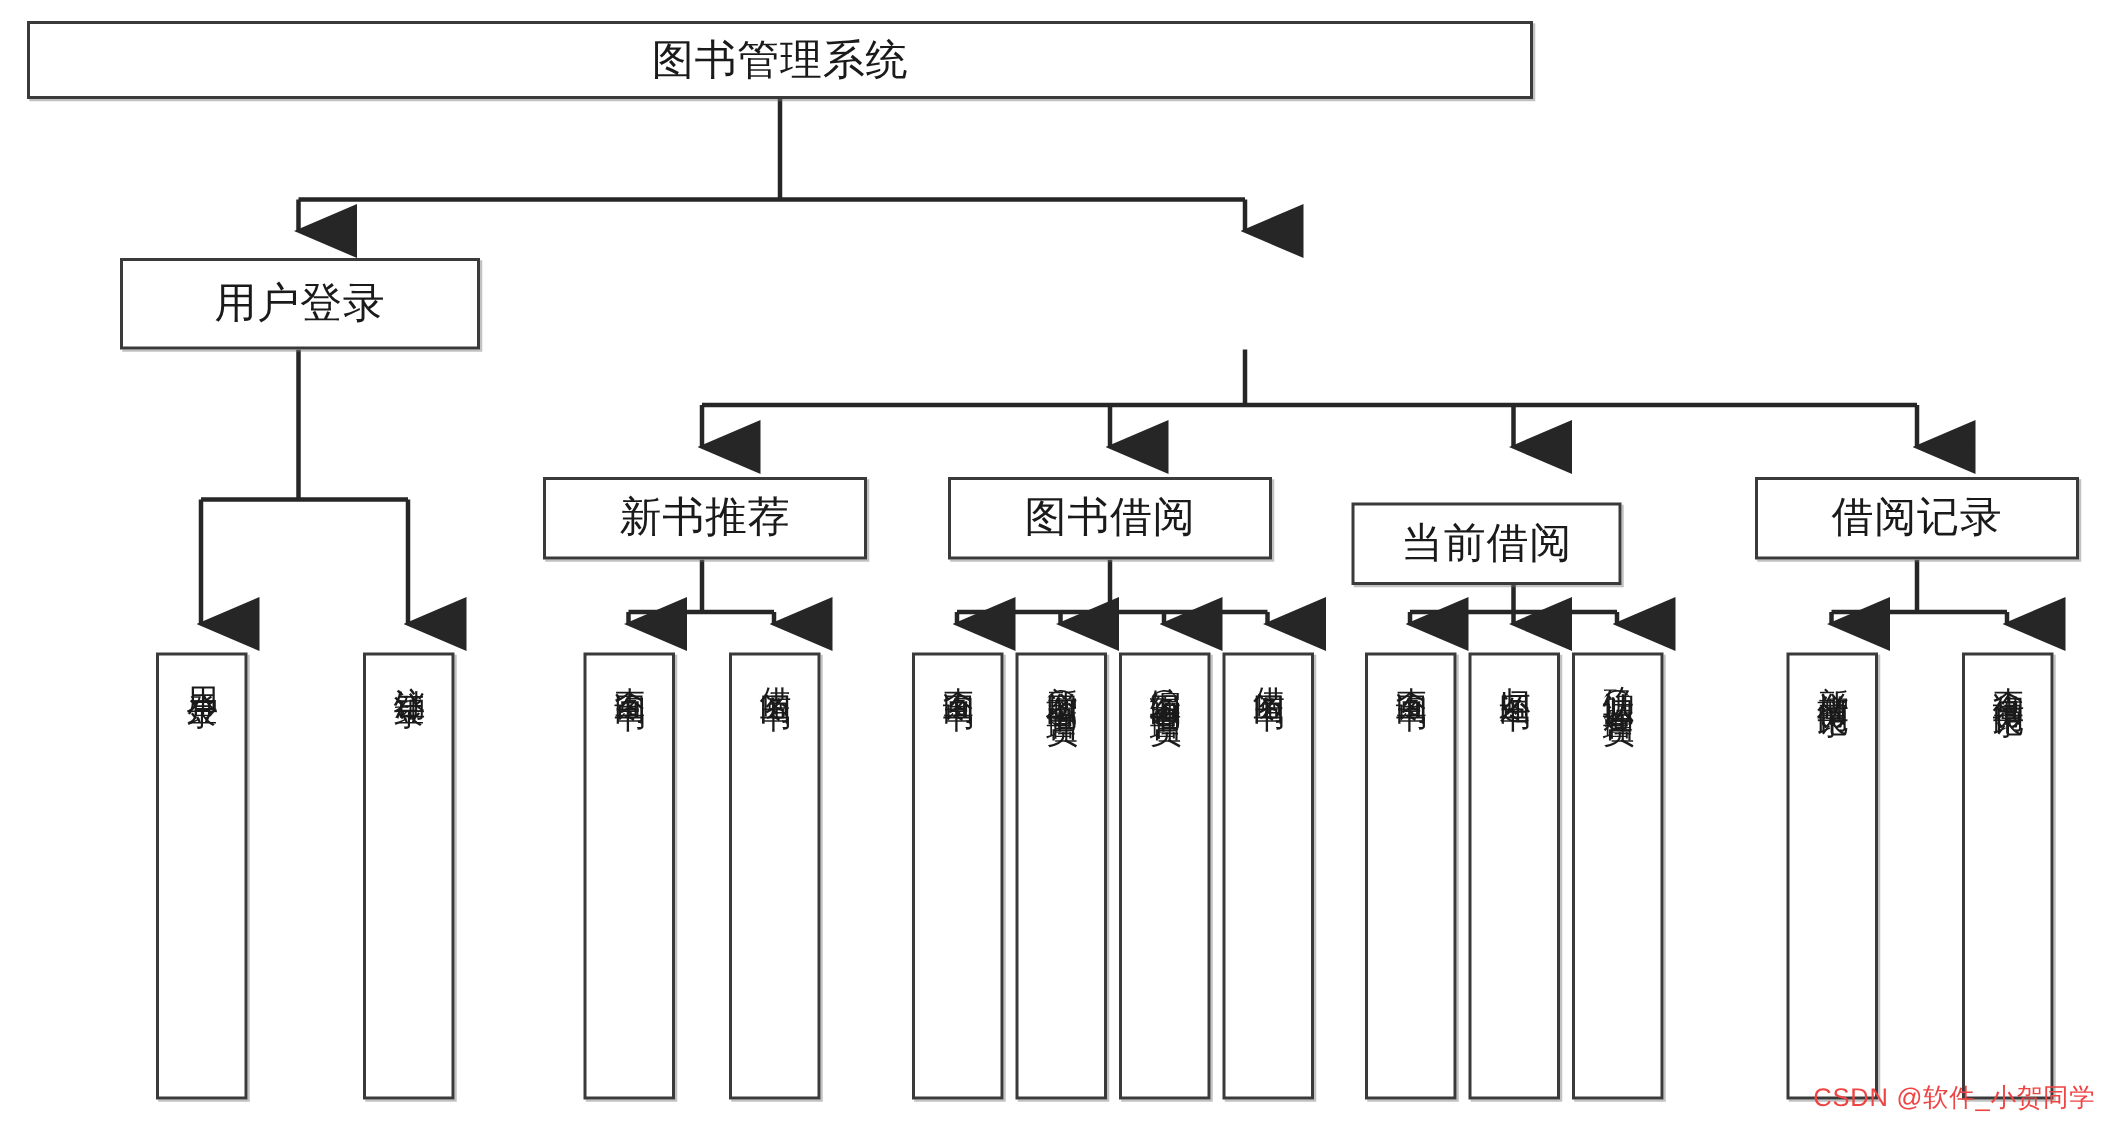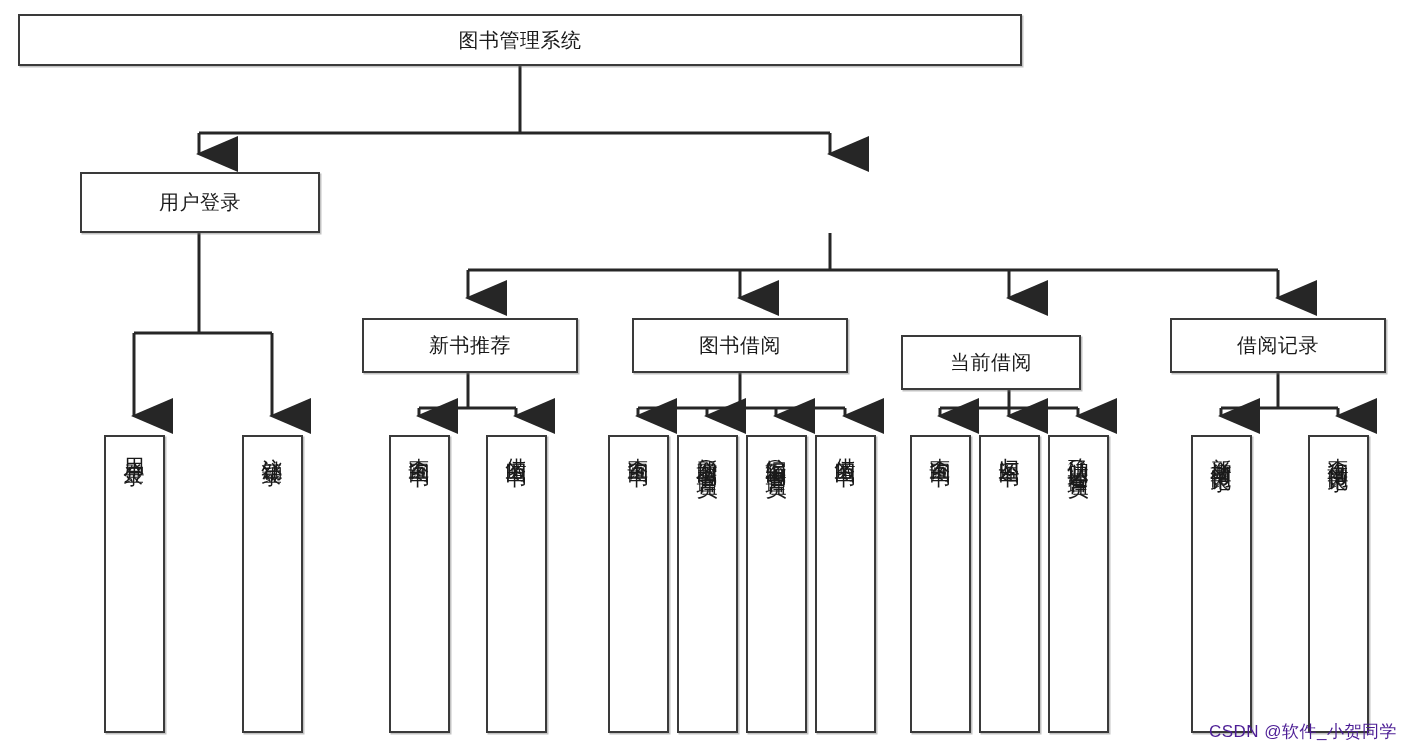--- a/index.html
+++ b/index.html
@@ -30,21 +30,21 @@
     box-sizing: border-box;
     border: 2px solid #3a3a3a;
     background: #ffffff;
     display: flex;
     align-items: center;
     justify-content: center;
     color: #1a1a1a;
     box-shadow: 1.5px 1.5px 0 rgba(120,120,120,0.45);
   }
   .node .label {
-    font-size: 20px;
+    font-size: 28px;
     line-height: 1.15;
     letter-spacing: 0.5px;
     white-space: nowrap;
   }
   
   .node.horiz .label {
     writing-mode: horizontal-tb;
   }
   
   .node.vert {
@@ -58,21 +58,21 @@
     font-size: 21px;
     letter-spacing: 3px;
     line-height: 1;
     white-space: nowrap;
   }
   .watermark {
     position: absolute;
     right: 8px;
     bottom: 4px;
     font-size: 17px;
-    color: #4c1d95;
+    color: #ef4444;
     letter-spacing: 0.5px;
     white-space: nowrap;
     font-family: "Liberation Sans", "DejaVu Sans", sans-serif;
   }
 </style>
 </head>
 <body>
 
 <div id="canvas">
 

